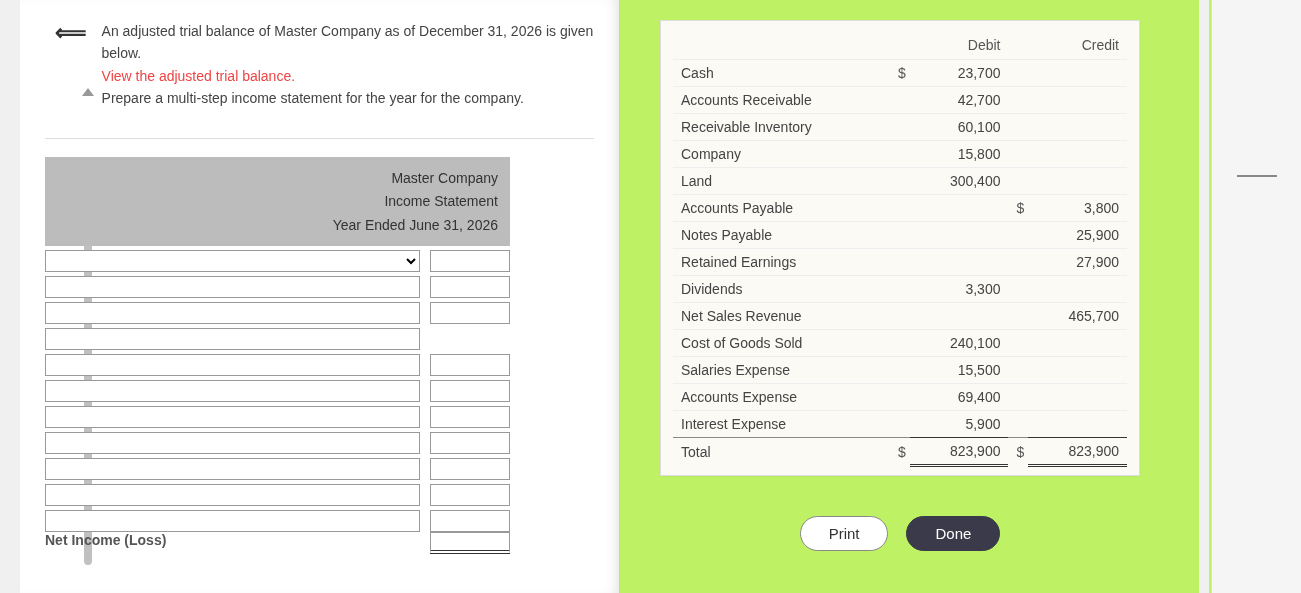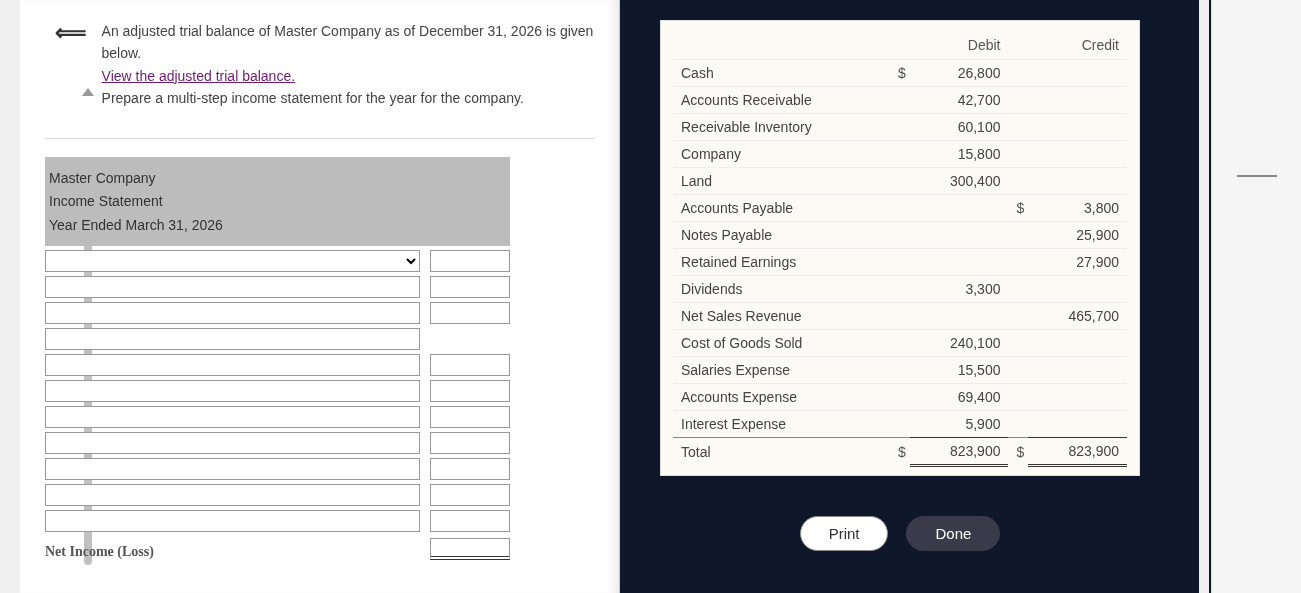--- a/index.html
+++ b/index.html
@@ -44,37 +44,36 @@
   .top-row {
     display: flex;
     align-items: flex-start;
     gap: 15px;
   }
   .instructions {
     line-height: 1.6;
     color: #444;
   }
   .link {
-    color: #701a75;
-    text-decoration: underline;
+    color: #ef4444;
     cursor: pointer;
   }
   .hr {
     border: none;
     border-top: 1px solid #ddd;
     margin: 28px 0 18px;
   }
   .worksheet {
     margin-left: 0;
     position: relative;
   }
   .ws-header {
     background: #bcbcbc;
-    text-align: left;
-    padding: 10px 4px 8px;
+    text-align: right;
+    padding: 10px 12px 8px;
     width: 465px;
     color: #333;
     line-height: 1.7;
   }
   .ws-rows {
     width: 465px;
   }
   .ws-row {
     display: flex;
     gap: 10px;
@@ -104,24 +103,22 @@
     background: #fff;
     font-size: 13px;
     padding: 0 4px;
     text-align: right;
   }
   .ws-row .spacer {
     width: 80px;
   }
   .net-row {
     display: flex;
-    align-items: flex-end;
-    margin-top: 6px;
+    align-items: flex-start;
     width: 465px;
-    font-family: Liberation Serif, serif;
   }
   .net-row .net-label {
     flex: 1;
     font-weight: bold;
     color: #555;
   }
   .net-row .net-amount {
     width: 80px;
     height: 22px;
     border: 1px solid #999;
@@ -142,21 +139,21 @@
     left: 62px;
     top: 88px;
     width: 0; height: 0;
     border-left: 6px solid transparent;
     border-right: 6px solid transparent;
     border-bottom: 8px solid #999;
   }
   .right-panel {
     flex: 1;
     padding: 20px 30px 10px;
-    background: #0f172a;
+    background: #bef264;
     position: relative;
   }
   .tb-card {
     border: 1px solid #ddd;
     background: #fbfaf5;
     padding: 10px 12px 8px;
     width: 480px;
     margin-left: 10px;
     box-shadow: 0 1px 2px rgba(0,0,0,0.05);
   }
@@ -265,21 +262,21 @@
         <div>Prepare a multi-step income statement for the year for the company.</div>
       </div>
     </div>
 
     <hr class="hr">
 
     <div class="worksheet">
       <div class="ws-header">
         <div>Master Company</div>
         <div>Income Statement</div>
-        <div>Year Ended March 31, 2026</div>
+        <div>Year Ended June 31, 2026</div>
       </div>
       <div class="ws-rows">
         <div class="ws-row">
           <select class="label-select"><option></option></select>
           <input class="amount-input" style="">
         </div>
         <div class="ws-row">
           <input class="label-input" style="">
           <input class="amount-input" style="">
         </div>
@@ -336,21 +333,21 @@
             <th class="currency"></th>
             <th>Debit</th>
             <th class="currency"></th>
             <th>Credit</th>
           </tr>
         </thead>
         <tbody id="tb-body">
             <tr>
               <td>Cash</td>
               <td class="currency">$</td>
-              <td>26,800</td>
+              <td>23,700</td>
               <td class="currency"></td>
               <td></td>
             </tr>
             <tr>
               <td>Accounts Receivable</td>
               <td class="currency"></td>
               <td>42,700</td>
               <td class="currency"></td>
               <td></td>
             </tr>

